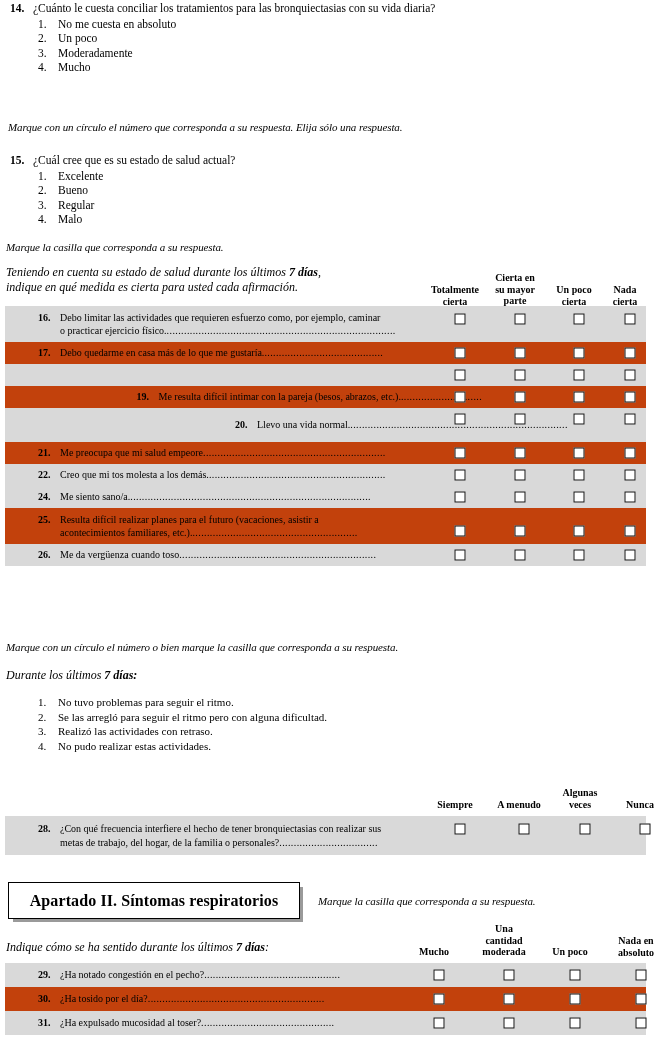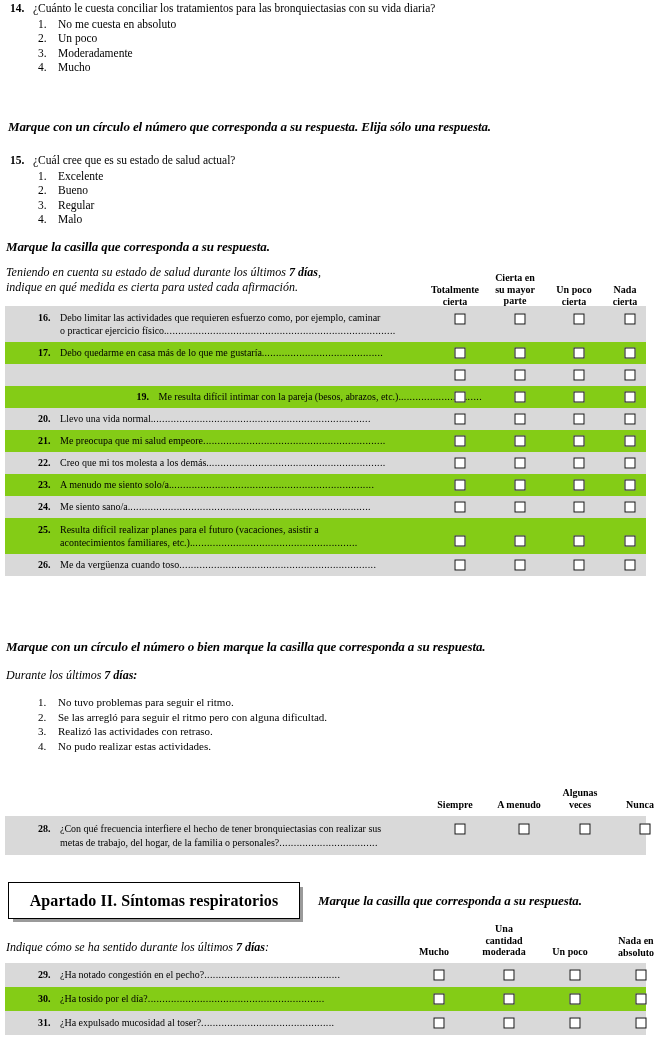--- a/index.html
+++ b/index.html
@@ -52,23 +52,23 @@
     padding-left: 28px;
   }
   .optnum {
     width: 20px;
     flex: 0 0 20px;
   }
   .opttext { flex: 1 1 auto; }
 
   .instr {
     position: absolute;
-    font-weight: bold;
+    font-weight: normal;
     font-style: italic;
-    font-size: 13px;
+    font-size: 11px;
     line-height: 14px;
     letter-spacing: -0.1px;
   }
   .lead-italic {
     position: absolute;
     font-style: italic;
     font-size: 12px;
     line-height: 14.5px;
   }
   .lead-italic b { font-weight: bold; }
@@ -78,21 +78,21 @@
     position: absolute;
     left: 5px;
   }
   .mrow {
     position: relative;
     display: flex;
     align-items: center;
     box-sizing: border-box;
   }
   .mrow.shaded { background: #d9d9d9; }
-  .mrow.plain { background: #84cc16; }
+  .mrow.plain { background: #c2410c; }
 
   .mlabel {
     box-sizing: border-box;
     padding-left: 9px;
     font-size: 10px;
     line-height: 13.4px;
     margin-left: 24px;
   }
   .mlabel .qn {
     font-weight: bold;
@@ -266,67 +266,56 @@
         <span class="qn">19.</span><span>Me resulta difícil intimar con la pareja (besos, abrazos, etc.).</span><span class="dots">............................</span>
       </div>
       <div class="mboxes">
         <span class="cbox" style="left:455px; top:11px;"></span>
         <span class="cbox" style="left:515px; top:11px;"></span>
         <span class="cbox" style="left:574px; top:11px;"></span>
         <span class="cbox" style="left:625px; top:11px;"></span>
       </div>
     </div>
 
+    <div class="mrow shaded" style="height:34px;justify-content:flex-end;">
+      <div class="mlabel" style="width:420px;">
+        <span class="qn">20.</span><span>Llevo una vida normal.</span><span class="dots">...........................................................................</span>
+      </div>
+      <div class="mboxes">
+        <span class="cbox" style="left:455px; top:11px;"></span>
+        <span class="cbox" style="left:515px; top:11px;"></span>
+        <span class="cbox" style="left:574px; top:11px;"></span>
+        <span class="cbox" style="left:625px; top:11px;"></span>
+      </div>
+    </div>
+
+    <div class="mrow plain" style="height:22px;">
+      <div class="mlabel" style="width:420px;">
+        <span class="qn">21.</span><span>Me preocupa que mi salud empeore</span><span class="dots">...............................................................</span>
+      </div>
+      <div class="mboxes">
+        <span class="cbox" style="left:455px; top:11px;"></span>
+        <span class="cbox" style="left:515px; top:11px;"></span>
+        <span class="cbox" style="left:574px; top:11px;"></span>
+        <span class="cbox" style="left:625px; top:11px;"></span>
+      </div>
+    </div>
+
     <div class="mrow shaded" style="height:22px;">
       <div class="mlabel" style="width:420px;">
-        <span class="qn">20.</span><span>Llevo una vida normal.</span><span class="dots">...........................................................................</span>
-      </div>
-      <div class="mboxes">
-        <span class="cbox" style="left:455px; top:11px;"></span>
-        <span class="cbox" style="left:515px; top:11px;"></span>
-        <span class="cbox" style="left:574px; top:11px;"></span>
-        <span class="cbox" style="left:625px; top:11px;"></span>
-      </div>
-    </div>
-
-    <div class="mrow plain" style="height:22px;">
-      <div class="mlabel" style="width:420px;">
-        <span class="qn">21.</span><span>Me preocupa que mi salud empeore</span><span class="dots">...............................................................</span>
-      </div>
-      <div class="mboxes">
-        <span class="cbox" style="left:455px; top:11px;"></span>
-        <span class="cbox" style="left:515px; top:11px;"></span>
-        <span class="cbox" style="left:574px; top:11px;"></span>
-        <span class="cbox" style="left:625px; top:11px;"></span>
-      </div>
-    </div>
-
-    <div class="mrow shaded" style="height:22px;">
-      <div class="mlabel" style="width:420px;">
         <span class="qn">22.</span><span>Creo que mi tos molesta a los demás.</span><span class="dots">.............................................................</span>
       </div>
       <div class="mboxes">
         <span class="cbox" style="left:455px; top:11px;"></span>
         <span class="cbox" style="left:515px; top:11px;"></span>
         <span class="cbox" style="left:574px; top:11px;"></span>
         <span class="cbox" style="left:625px; top:11px;"></span>
       </div>
     </div>
 
-    <div class="mrow plain" style="height:22px;">
-      <div class="mlabel" style="width:420px;">
-        <span class="qn">23.</span><span>A menudo me siento solo/a.</span><span class="dots">......................................................................</span>
-      </div>
-      <div class="mboxes">
-        <span class="cbox" style="left:455px; top:11px;"></span>
-        <span class="cbox" style="left:515px; top:11px;"></span>
-        <span class="cbox" style="left:574px; top:11px;"></span>
-        <span class="cbox" style="left:625px; top:11px;"></span>
-      </div>
-    </div>
 
     <div class="mrow shaded" style="height:22px;">
       <div class="mlabel" style="width:420px;">
         <span class="qn">24.</span><span>Me siento sano/a.</span><span class="dots">...................................................................................</span>
       </div>
       <div class="mboxes">
         <span class="cbox" style="left:455px; top:11px;"></span>
         <span class="cbox" style="left:515px; top:11px;"></span>
         <span class="cbox" style="left:574px; top:11px;"></span>
         <span class="cbox" style="left:625px; top:11px;"></span>

